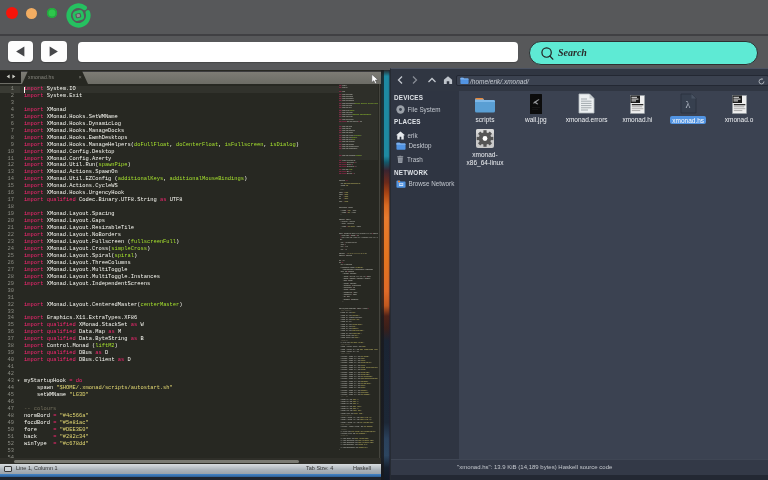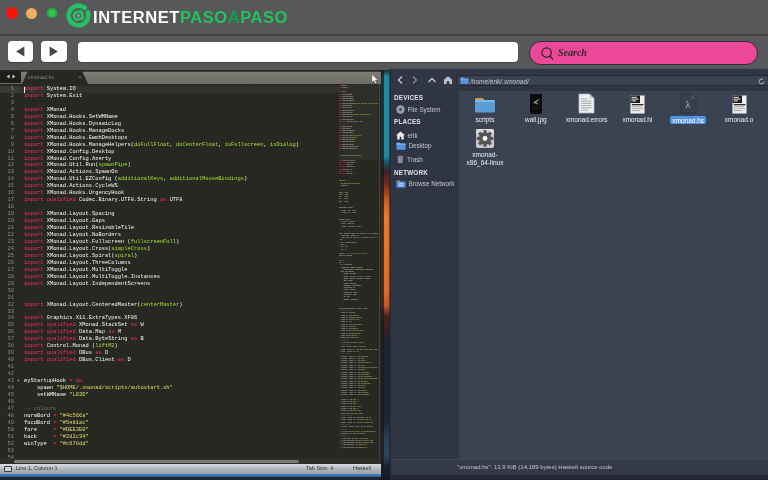--- a/index.html
+++ b/index.html
@@ -9,21 +9,21 @@
 .light { position:absolute; border-radius:50%; }
 #logo-ring { position:absolute; left:66px; top:3px; }
 #brand { position:absolute; left:93px; top:8px; font-size:16.5px; font-weight:bold; letter-spacing:0.55px; color:#fff; transform:scaleY(1.02); }
 #brand .g1 { color:#25c160; } #brand .g2 { color:#13a04c; }
 
 
 #navbar { left:0; top:38px; width:768px; height:30px; background:#57585a; }
 .navbtn { position:absolute; top:2.5px; width:25.5px; height:21.5px; background:#fdfdfd; border-radius:4px; box-shadow:0 1px 1px rgba(0,0,0,0.25); }
 .navbtn svg { display:block; margin:5px auto 0; }
 #addr { position:absolute; left:78px; top:3.5px; width:440px; height:20.5px; background:#fff; border-radius:4px; box-shadow:0 1px 1px rgba(0,0,0,0.2); }
-#search { position:absolute; left:529px; top:2.5px; width:229px; height:24px; background:#ec4899; border-radius:13px; border:1.6px solid #2e2f31; }
+#search { position:absolute; left:529px; top:2.5px; width:229px; height:24px; background:#5eead4; border-radius:13px; border:1.6px solid #2e2f31; }
 #search .mag { position:absolute; left:10px; top:4px; }
 #search .stext { position:absolute; left:28px; top:5px; font-family:"Liberation Serif",serif; font-style:italic; font-weight:bold; font-size:10px; color:#2b2b2b; }
 
 
 #editor { left:0; top:70px; width:381px; height:410px; background:#272822; }
 #tabbar { position:absolute; left:0; top:1px; width:381px; height:13px; background:linear-gradient(#7d7c75,#6c6c65); border-top:1px solid #3c3c3e; }
 #tabscroll { position:absolute; left:0; top:1px; width:21px; height:12px; background:#1d1d1a; }
 #tabscroll svg { display:block; margin:3px auto 0; }
 #tab { position:absolute; left:22px; top:1px; width:66px; height:13px; background:#272822; clip-path:polygon(0 100%, 9% 0, 91% 0, 100% 100%); color:#8a8a82; font-size:5px; text-align:left; line-height:13px; padding-left:6px; letter-spacing:0.2px; }
 #tab .x { position:absolute; right:6px; top:0px; color:#7e7e76; font-size:5.5px; }
@@ -81,21 +81,20 @@
   <div class="light" style="left:6px;top:7px;width:12px;height:12px;background:#f6140a;"></div>
   <div class="light" style="left:26px;top:7.5px;width:11px;height:11px;background:#f2ad62;"></div>
   <div class="light" style="left:47px;top:8px;width:10px;height:10px;background:#2ec74c;box-shadow:inset 0 0 0 1.5px #23a83e;"></div>
   <svg id="logo-ring" width="25" height="25" viewBox="0 0 25 25">
     <circle cx="12.5" cy="12.5" r="9.8" fill="none" stroke="#25c160" stroke-width="4.6" stroke-linecap="round" stroke-dasharray="55.5 6.5" transform="rotate(-18 12.5 12.5)"></circle>
     <g transform="rotate(-15 12.5 12.5)">
         <rect x="8.2" y="8.8" width="8.2" height="7.4" rx="2.6" fill="none" stroke="#25c160" stroke-width="2.8"></rect>
         <rect x="10.7" y="11" width="3.2" height="3" rx="0.8" fill="#909194"></rect>
       </g>
   </svg>
-  <div id="brand">INTERNET<span class="g1">PASO</span><span class="g2">A</span><span class="g1">PASO</span></div>
 </div>
 
 <div class="abs" id="navbar">
   <div class="navbtn" style="left:7.5px;">
       <svg width="11" height="11" viewBox="0 0 9 10">
         <path d="M8 0.5 L8 9.5 L0.5 5 Z" fill="#46474a"></path>
       </svg>
     </div>
   <div class="navbtn" style="left:41px;">
       <svg width="11" height="11" viewBox="0 0 9 10">

